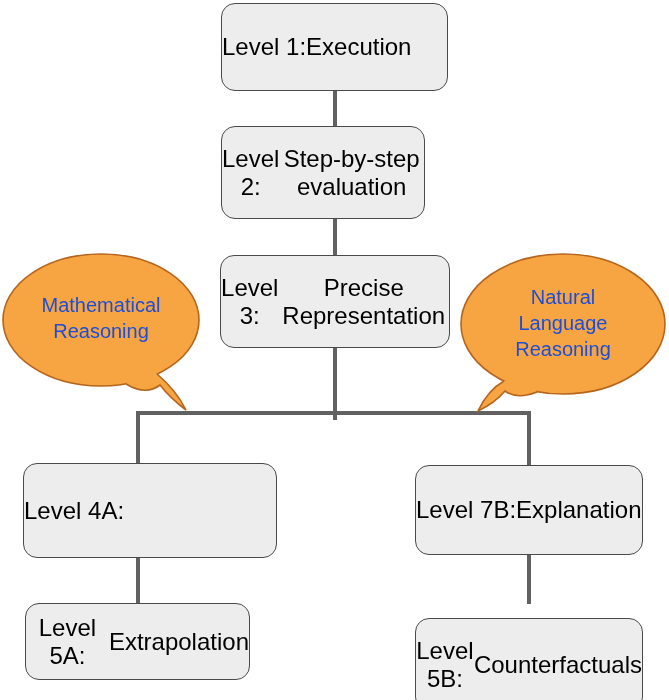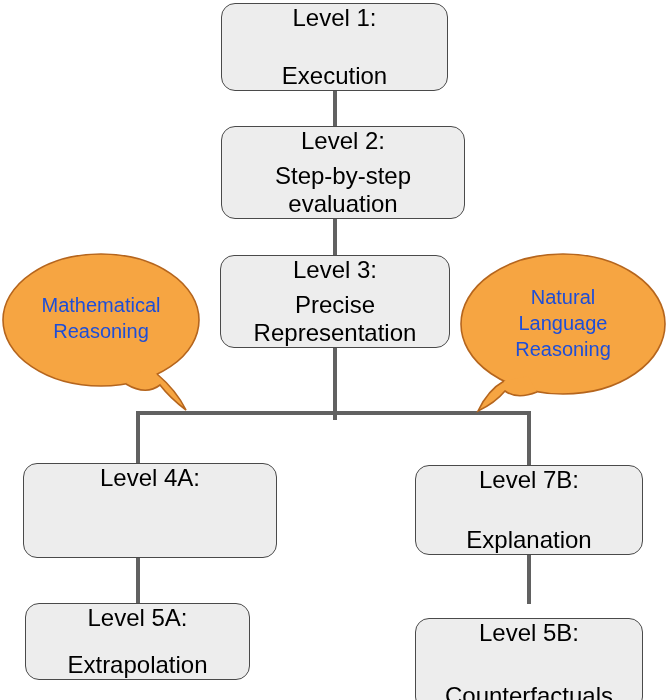--- a/index.html
+++ b/index.html
@@ -16,23 +16,23 @@
     left: 0;
     top: 0;
   }
   .node {
     position: absolute;
     box-sizing: border-box;
     background: #ededed;
     border: 1.4px solid #4a4a4a;
     border-radius: 14px;
     display: flex;
-    flex-direction: column;
+    flex-direction: row;
     align-items: center;
-    justify-content: space-between;
+    justify-content: flex-start;
     text-align: center;
     font-size: 24px;
     line-height: 28px;
     color: #000000;
   }
   .node .node-label { max-width: 96%; }
   .callout-text {
     position: absolute;
     text-align: center;
     font-size: 20px;
@@ -69,21 +69,21 @@
       <path d="M 537 392 Q 517 400 505 391 Q 495 403 478 411 Q 488 390 504 381 L 528 376 Z" fill="#f6a542" stroke="none"></path>
       <path d="M 537 392 Q 517 400 505 391 Q 495 403 478 411 Q 488 390 504 381" fill="none" stroke="#b5651d" stroke-width="1.6"></path>
     </g>
   </svg>
 
   <div class="node" style="left:221px; top:3px; width:227px; height:88px;">
     <div class="node-title">Level 1:</div>
     <div class="node-label">Execution</div>
   </div>
 
-  <div class="node" style="left:221px; top:126px; width:244px; height:93px;">
+  <div class="node" style="left:221px; top:126px; width:204px; height:93px;">
     <div class="node-title">Level 2:</div>
     <div class="node-label">Step-by-step evaluation</div>
   </div>
 
   <div class="node" style="left:220px; top:255px; width:230px; height:93px;">
     <div class="node-title">Level 3:</div>
     <div class="node-label">Precise Representation</div>
   </div>
 
   <div class="node" style="left:23px; top:463px; width:254px; height:95px;">

